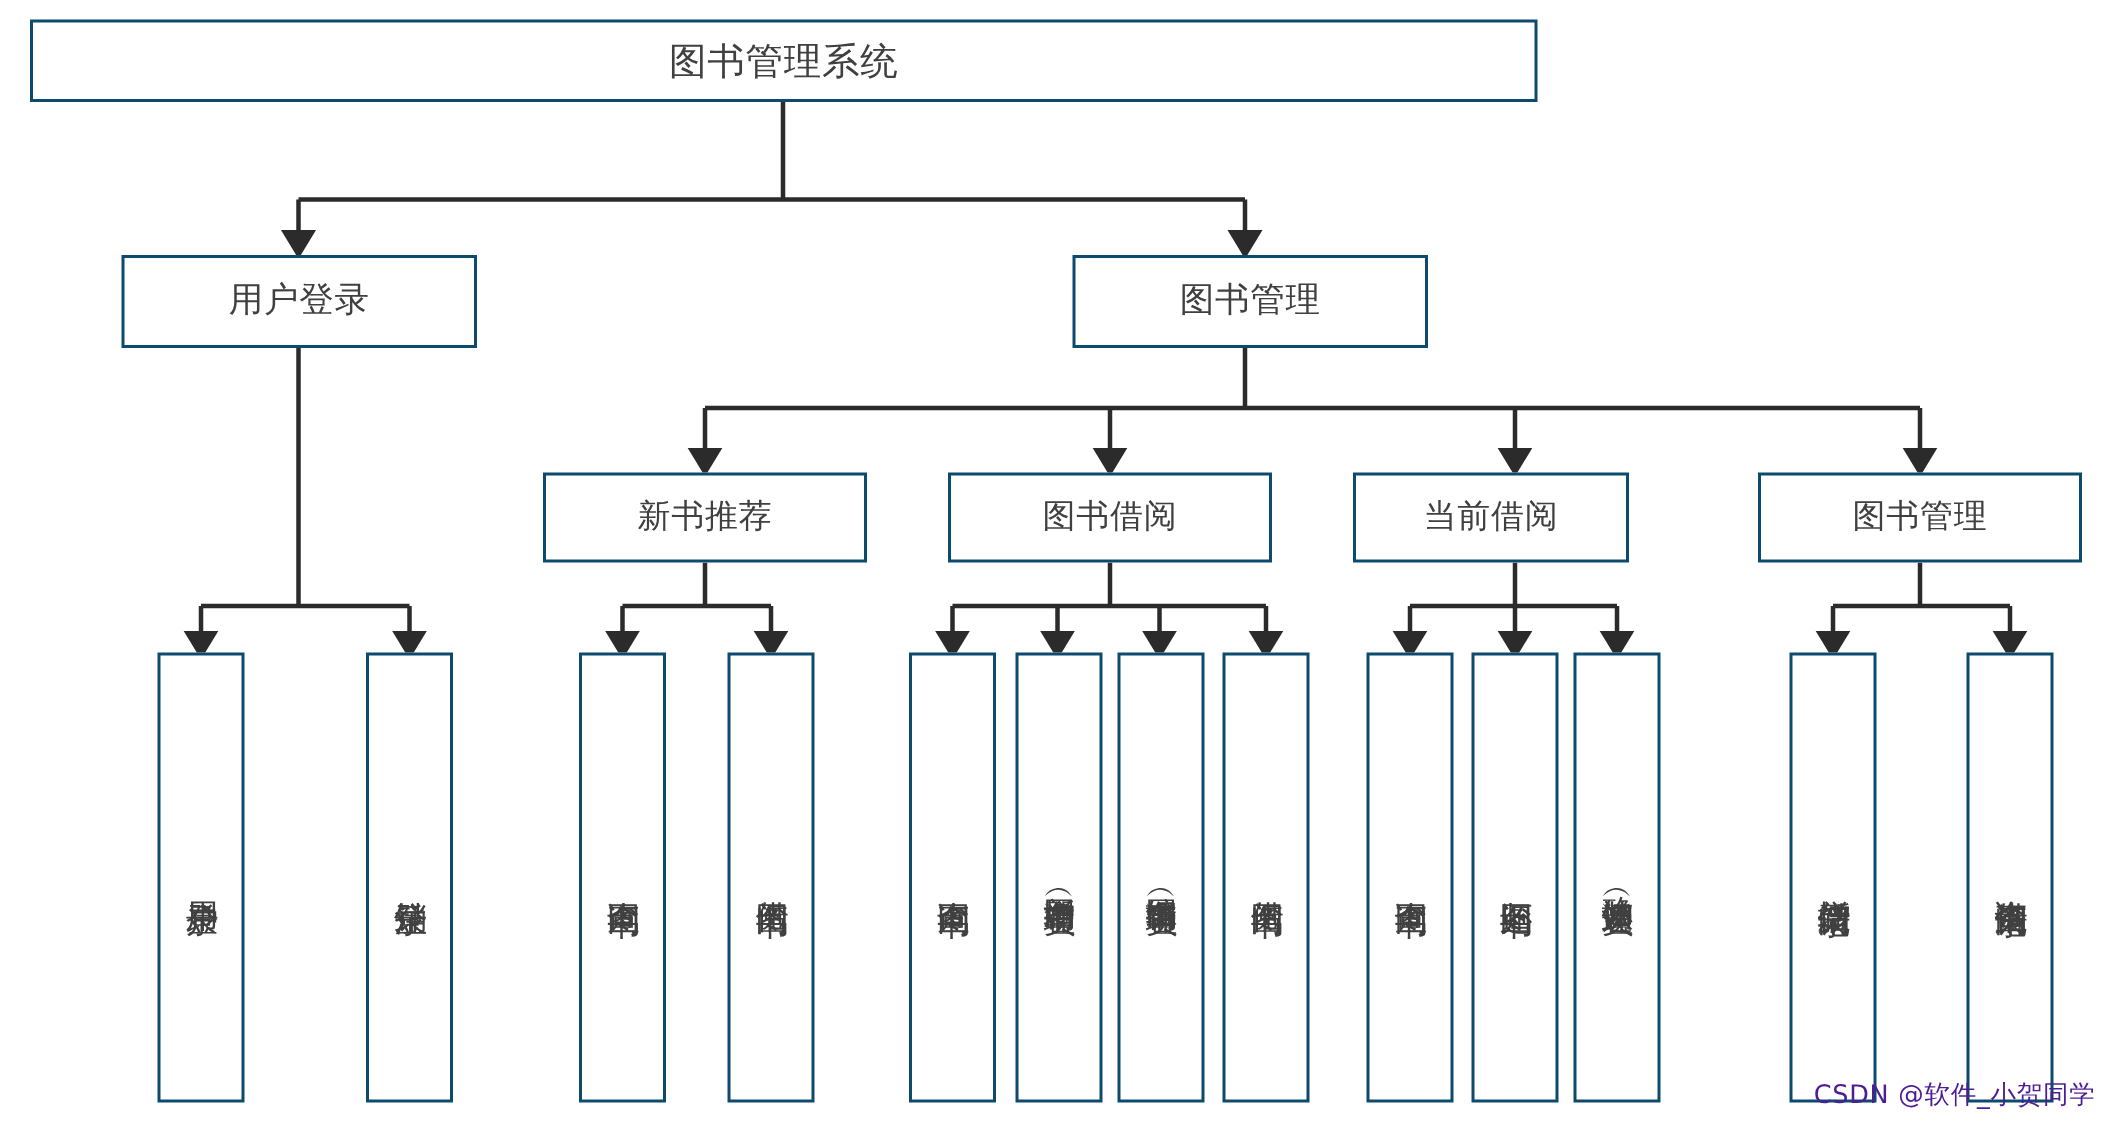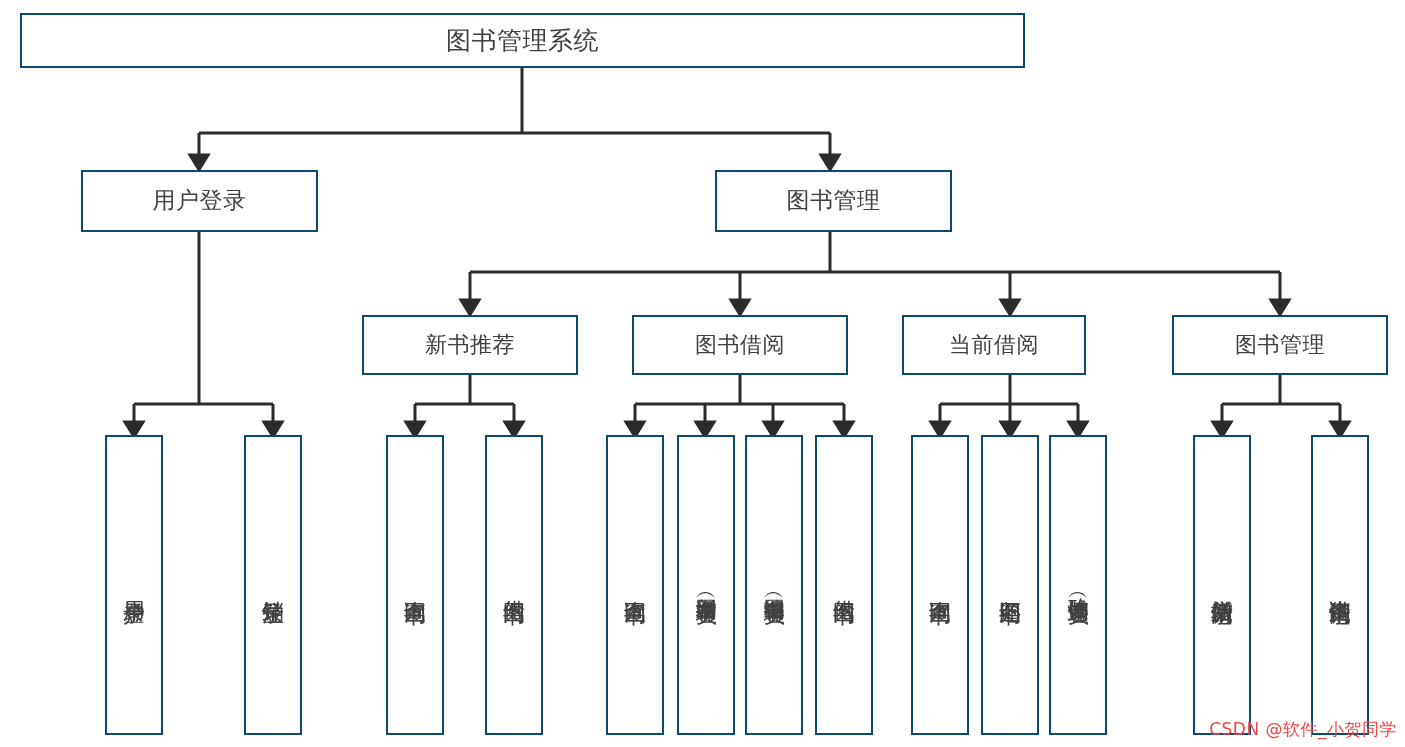--- a/index.html
+++ b/index.html
@@ -65,21 +65,21 @@
     white-space: nowrap;
   }
   .node-leaf.leaf-tall .node-label {
     font-size: 21px;
   }
   #watermark {
     position: absolute;
     right: 8px;
     bottom: 6px;
     font-size: 17px;
-    color: #ef4444;
+    color: #4c1d95;
     letter-spacing: 0.5px;
     z-index: 5;
     white-space: nowrap;
   }
 </style>
 </head>
 <body>
 
 <div id="diagram-root">
 

